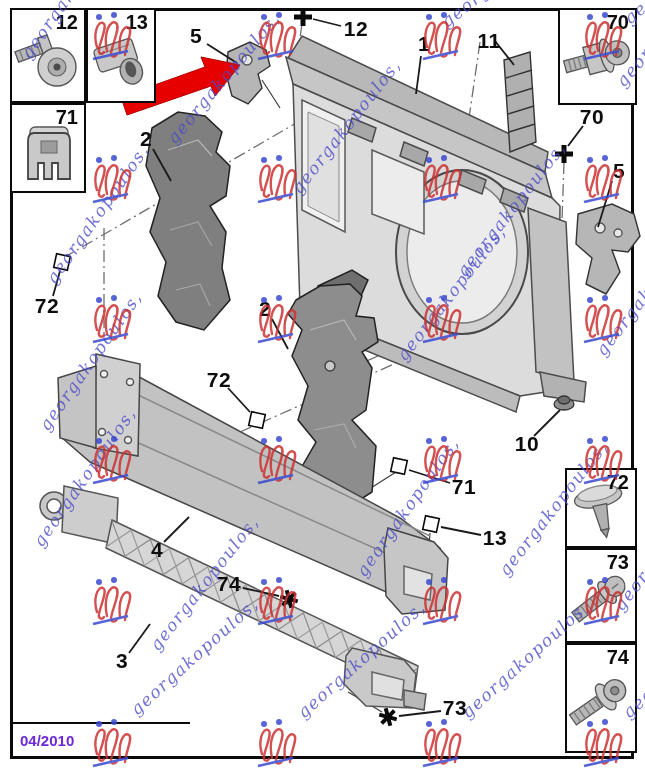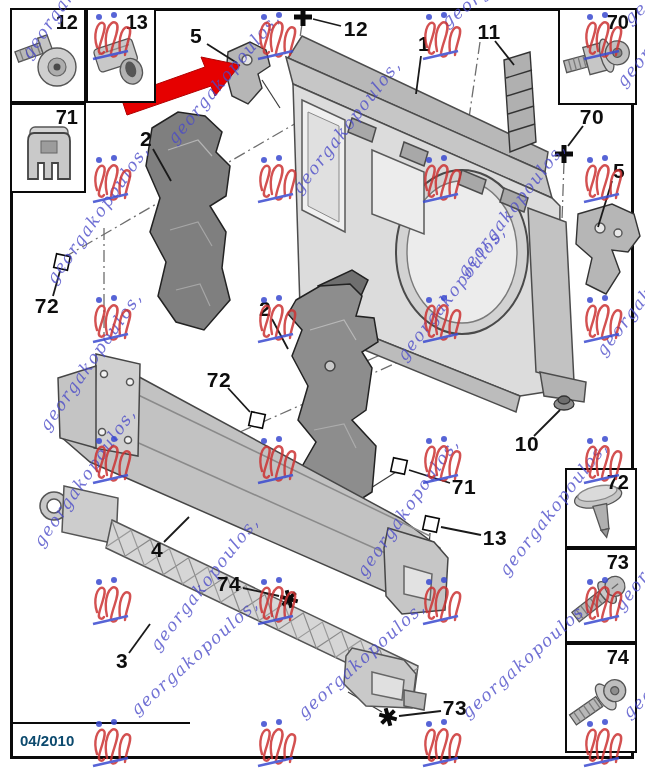--- a/index.html
+++ b/index.html
@@ -11,21 +11,21 @@
   #art{z-index:1;}
   #wm-svg{z-index:5;pointer-events:none;}
   .labels{position:absolute;left:0;top:0;width:645px;height:768px;z-index:3;pointer-events:none;}
   .callout-label{position:absolute;transform:translate(-50%,-50%);font-weight:bold;
                  font-size:21px;color:#0d0d0d;letter-spacing:.5px;}
   .inset{position:absolute;background:#fff;border:2.5px solid #0a0a0a;box-sizing:border-box;z-index:4;}
   .inset .num{position:absolute;top:1px;right:6px;font-weight:bold;font-size:20px;color:#0d0d0d;}
   .inset svg{position:absolute;left:0;top:0;}
   .datecell{position:absolute;left:13px;top:722px;width:177px;height:34px;z-index:2;
             border-top:2.5px solid #0a0a0a;display:flex;align-items:center;
-            font-weight:bold;font-size:15px;color:#0c4a6e;padding-left:7px;box-sizing:border-box;}
+            font-weight:bold;font-size:15px;color:#6d28d9;padding-left:7px;box-sizing:border-box;}
   .wm-text{font-family:"DejaVu Serif",serif;font-style:italic;font-size:17px;
            fill:#4a4ac8;opacity:.78;letter-spacing:1.5px;}
 </style>
 </head>
 <body>
 
 <div class="stage">
 
   <div class="frame"></div>
 
@@ -183,21 +183,21 @@
           <line x1="385.6706285940773" y1="708.3066675633984" x2="390.3293714059227" y2="725.6933324366016"></line>
           <line x1="394.3639610306789" y1="710.636038969321" x2="381.6360389693211" y2="723.363961030679"></line>
         </g>
       </g>
   </svg>
 
   <div id="labels" class="labels">
       <div class="callout-label" style="left: 196px; top: 36px;">5</div>
       <div class="callout-label" style="left: 356px; top: 29px;">12</div>
       <div class="callout-label" style="left: 424px; top: 44px;">1</div>
-      <div class="callout-label" style="left: 489px; top: 32px; text-align: right;">11</div>
+      <div class="callout-label" style="left: 489px; top: 41px; text-align: right;">11</div>
       <div class="callout-label" style="left: 592px; top: 117px;">70</div>
       <div class="callout-label" style="left: 619px; top: 171px;">5</div>
       <div class="callout-label" style="left: 146px; top: 139px;">2</div>
       <div class="callout-label" style="left: 47px; top: 306px;">72</div>
       <div class="callout-label" style="left: 265px; top: 309px;">2</div>
       <div class="callout-label" style="left: 219px; top: 380px;">72</div>
       <div class="callout-label" style="left: 464px; top: 487px;">71</div>
       <div class="callout-label" style="left: 495px; top: 538px;">13</div>
       <div class="callout-label" style="left: 527px; top: 444px; text-align: center;">10</div>
       <div class="callout-label" style="left: 157px; top: 550px;">4</div>

